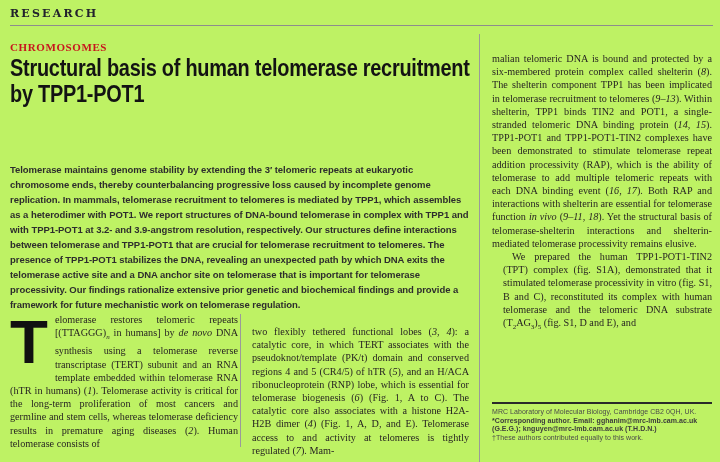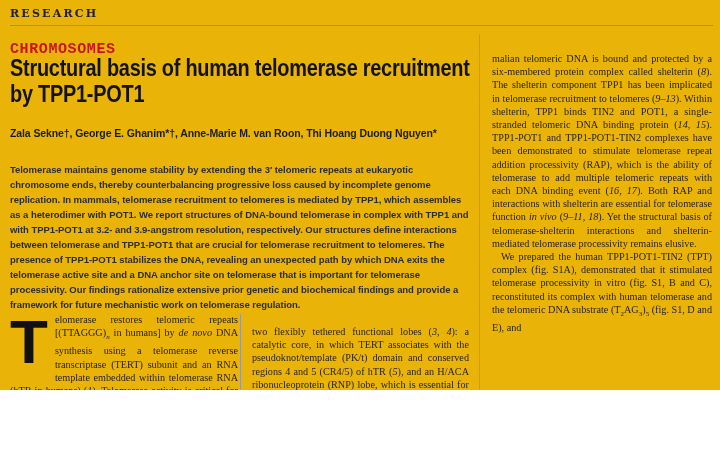--- a/index.html
+++ b/index.html
@@ -1,21 +1,21 @@
 <!DOCTYPE html>
 <html><head>
 <meta charset="utf-8">
 <style>
   * { margin: 0; padding: 0; box-sizing: border-box; }
   html, body { background: #ffffff; }
   #page {
     position: relative;
     width: 720px;
-    height: 390px;
-    background: #eab308;
+    height: 462px;
+    background: #bef264;
     overflow: hidden;
     font-family: "Liberation Serif", serif;
     color: #231f20;
   }
   .kicker {
     position: absolute;
     left: 10px; top: 7px;
     font-family: "DejaVu Serif", serif;
     font-size: 11px;
     font-weight: bold;
@@ -24,22 +24,22 @@
   }
   .header-rule {
     position: absolute;
     left: 10px; top: 25px;
     width: 703px; height: 1px;
     background: #8d8d8d;
   }
   .section-label {
     position: absolute;
     left: 10px; top: 41px;
-    font-family: Liberation Mono, monospace;
-    font-size: 15px;
+    font-family: Liberation Serif, serif;
+    font-size: 11px;
     font-weight: bold;
     letter-spacing: 0.6px;
     color: #c8161d;
   }
   .title-block {
     position: absolute;
     left: 10px; top: 55px;
     transform: scaleX(0.83);
     transform-origin: left top;
   }
@@ -75,21 +75,21 @@
   .bodycol {
     position: absolute;
     font-size: 10.2px;
     line-height: 13.2px;
     text-align: justify;
     color: #231f20;
   }
   #col1 { left: 10px;  top: 313px; width: 228px; height: 135px; }
   #col2 { left: 252px; top: 325px; width: 217px; height: 135px; }
   #col3 { left: 492px; top: 52px;  width: 220px; height: 312px; }
-  #col3 p + p { text-indent: 9px; }
+  #col3 p + p { text-indent: 9px; margin-left: 11px; }
   .dropcap {
     float: left;
     font-family: "Liberation Sans", sans-serif;
     font-weight: 900;
     font-size: 62px;
     line-height: 52px;
     height: 60px;
     margin: 3px 7px 0 0;
     color: #111111;
   }
@@ -132,21 +132,20 @@
   <div class="kicker">RESEARCH</div>
   <div class="header-rule"></div>
 
   <div class="section-label">CHROMOSOMES</div>
 
   <div class="title-block">
     <div class="title-line">Structural basis of human telomerase recruitment</div>
     <div class="title-line">by TPP1-POT1</div>
   </div>
 
-  <div class="authors">Zala Sekne†, George E. Ghanim*†, Anne-Marie M. van Roon, Thi Hoang Duong Nguyen*</div>
 
   <div class="abstract">Telomerase maintains genome stability by extending the 3′ telomeric repeats at eukaryotic chromosome ends, thereby counterbalancing progressive loss caused by incomplete genome replication. In mammals, telomerase recruitment to telomeres is mediated by TPP1, which assembles as a heterodimer with POT1. We report structures of DNA-bound telomerase in complex with TPP1 and with TPP1-POT1 at 3.2- and 3.9-angstrom resolution, respectively. Our structures define interactions between telomerase and TPP1-POT1 that are crucial for telomerase recruitment to telomeres. The presence of TPP1-POT1 stabilizes the DNA, revealing an unexpected path by which DNA exits the telomerase active site and a DNA anchor site on telomerase that is important for telomerase processivity. Our findings rationalize extensive prior genetic and biochemical findings and provide a framework for future mechanistic work on telomerase regulation.</div>
 
   <div class="bodycol" id="col1">
     <span class="dropcap">T</span><span>elomerase restores telomeric repeats [(TTAGGG)<sub><i>n</i></sub> in humans] by <i>de novo</i> DNA synthesis using a telomerase reverse transcriptase (TERT) subunit and an RNA template embedded within telomerase RNA (hTR in humans) (<i>1</i>). Telomerase activity is critical for the long-term proliferation of most cancers and germline and stem cells, whereas telomerase deficiency results in premature aging diseases (<i>2</i>). Human telomerase consists of</span>
   </div>
 
   <div class="col-divider"></div>
 
   <div class="bodycol" id="col2">

